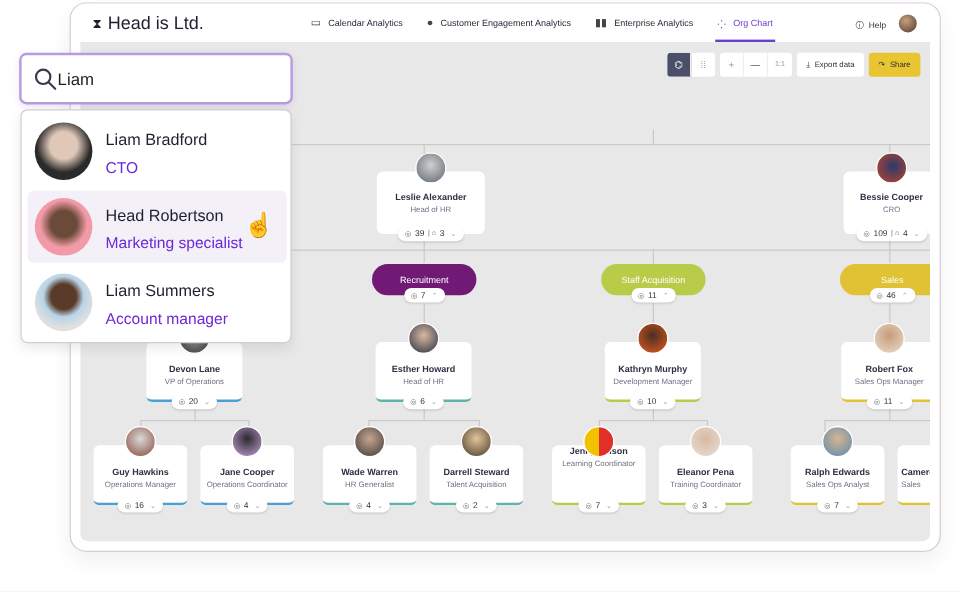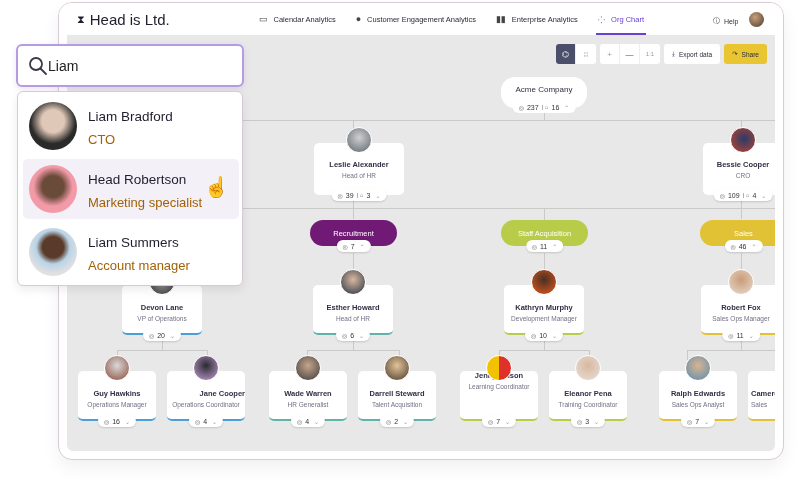--- a/index.html
+++ b/index.html
@@ -33,21 +33,21 @@
   .pill-stat .chev { font-size: 6px; color: #999; margin-left: 2px; }
   .avatar { position: absolute; width: 26px; height: 26px; border-radius: 50%; left: 50%; transform: translateX(-50%); top: -16px; border: 1px solid #fff; }
   .dept { position: absolute; height: 26px; border-radius: 13px; color: #fff; font-size: 7.5px; display: flex; align-items: center; justify-content: center; }
   .search-box { position: absolute; left: 16px; top: 44px; width: 228px; height: 43px; background: #fff; border: 2px solid #b79be0; border-radius: 6px; display: flex; align-items: center; padding-left: 10px; box-shadow: 0 2px 6px rgba(120,80,200,0.15); }
   .search-box input { border: none; outline: none; font-size: 14px; font-family: "Liberation Sans", sans-serif; color: #222; width: 170px; background: transparent; }
   .dropdown { position: absolute; left: 17px; top: 91px; width: 226px; height: 195px; background: #fff; border: 1px solid #d8c9d5; border-radius: 6px; box-shadow: 0 4px 10px rgba(0,0,0,0.08); }
   .dd-item { position: absolute; left: 5px; width: 216px; height: 60px; border-radius: 5px; }
   .dd-item.hover { background: #f3f0f8; }
   .dd-av { position: absolute; left: 6px; top: 6px; width: 48px; height: 48px; border-radius: 50%; }
   .dd-name { position: absolute; left: 65px; top: 13px; font-size: 13.5px; color: #1f1f2e; }
-  .dd-role { position: absolute; left: 65px; top: 36px; font-size: 13px; color: #a16207; }
+  .dd-role { position: absolute; left: 65px; top: 36px; font-size: 13px; color: #6d28d9; }
   .cursor { position: absolute; left: 204px; top: 175px; font-size: 20px; color: #111; }
 </style>
 </head>
 <body>
 
 <div class="window">
   <div class="topbar">
     <div class="logo">
       <span class="hg">⧗</span>
       <span>Head is Ltd.</span>
@@ -123,30 +123,20 @@
     <div class="line" style="left:240px;top:315px;width:1px;height:10px;"></div>
     <div class="line" style="left:332px;top:315px;width:1px;height:10px;"></div>
     <div class="line" style="left:477px;top:305px;width:1px;height:10px;"></div>
     <div class="line" style="left:432px;top:315px;width:90px;height:1px;"></div>
     <div class="line" style="left:432px;top:315px;width:1px;height:10px;"></div>
     <div class="line" style="left:522px;top:315px;width:1px;height:10px;"></div>
     <div class="line" style="left:674px;top:305px;width:1px;height:10px;"></div>
     <div class="line" style="left:620px;top:315px;width:90px;height:1px;"></div>
     <div class="line" style="left:620px;top:315px;width:1px;height:10px;"></div>
 
-    <div class="node" style="left:434px;top:42px;width:86px;height:31px;border-radius:14px;">
-      <div class="nm" style="font-weight:normal;font-size:8px;margin-top:8px;">Acme Company</div>
-      <div class="pill-stat" style="top:24px;box-shadow:none;">
-        <span class="ic">◎</span>
-          <span>237</span>
-        <span class="ic">| ⌂</span>
-          <span>16</span>
-        <span class="chev">⌃</span>
-      </div>
-    </div>
 
     <div class="node" style="left:247px;top:108px;width:90px;height:52px;">
       <div class="avatar" style="background:radial-gradient(circle at 50% 40%,#cfcfcf,#5d6670);"></div>
       <div class="nm" style="margin-top:17px;">Leslie Alexander</div>
       <div class="rl">Head of HR</div>
       <div class="pill-stat" style="top:46px;">
         <span class="ic">◎</span>
           <span>39</span>
         <span class="ic">| ⌂</span>
           <span>3</span>
@@ -238,21 +228,21 @@
       <div class="nm" style="margin-top:18px;">Guy Hawkins</div>
       <div class="rl">Operations Manager</div>
       <div class="pill-stat" style="top:44px;">
         <span class="ic">◎</span>
           <span>16</span>
         <span class="chev">⌄</span>
       </div>
     </div>
     <div class="node" style="left:100px;top:336px;width:78px;height:50px;border-bottom:2px solid #4a9fd8;">
       <div class="avatar" style="background:radial-gradient(circle at 50% 40%,#2a2a30,#c7a0d8);"></div>
-      <div class="nm" style="margin-top:18px;text-align:right;">Jane Cooper</div>
+      <div class="nm" style="margin-top:18px;">Jane Cooper</div>
       <div class="rl">Operations Coordinator</div>
       <div class="pill-stat" style="top:44px;">
         <span class="ic">◎</span>
           <span>4</span>
         <span class="chev">⌄</span>
       </div>
     </div>
     <div class="node" style="left:202px;top:336px;width:78px;height:50px;border-bottom:2px solid #5fb3a8;">
       <div class="avatar" style="background:radial-gradient(circle at 50% 40%,#c7a58d,#3a3a3a);"></div>
       <div class="nm" style="margin-top:18px;">Wade Warren</div>

